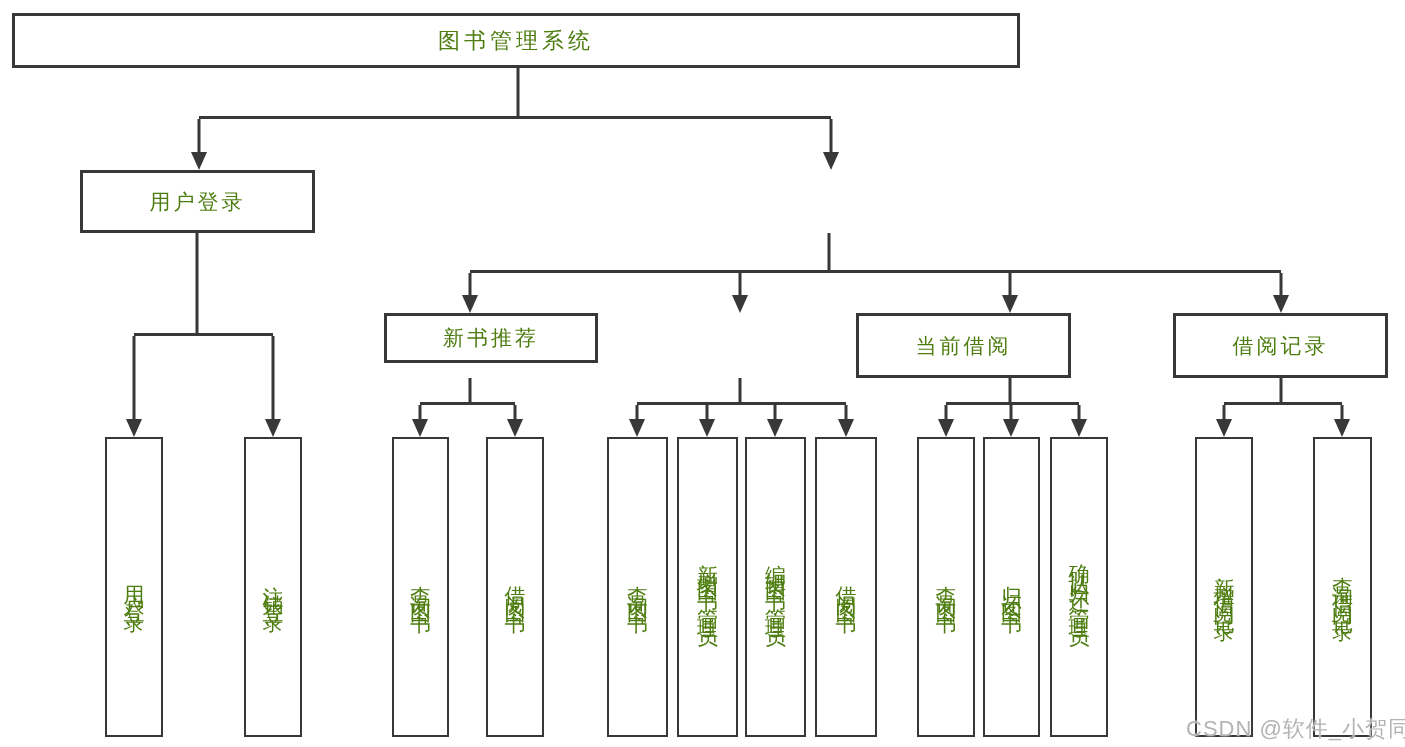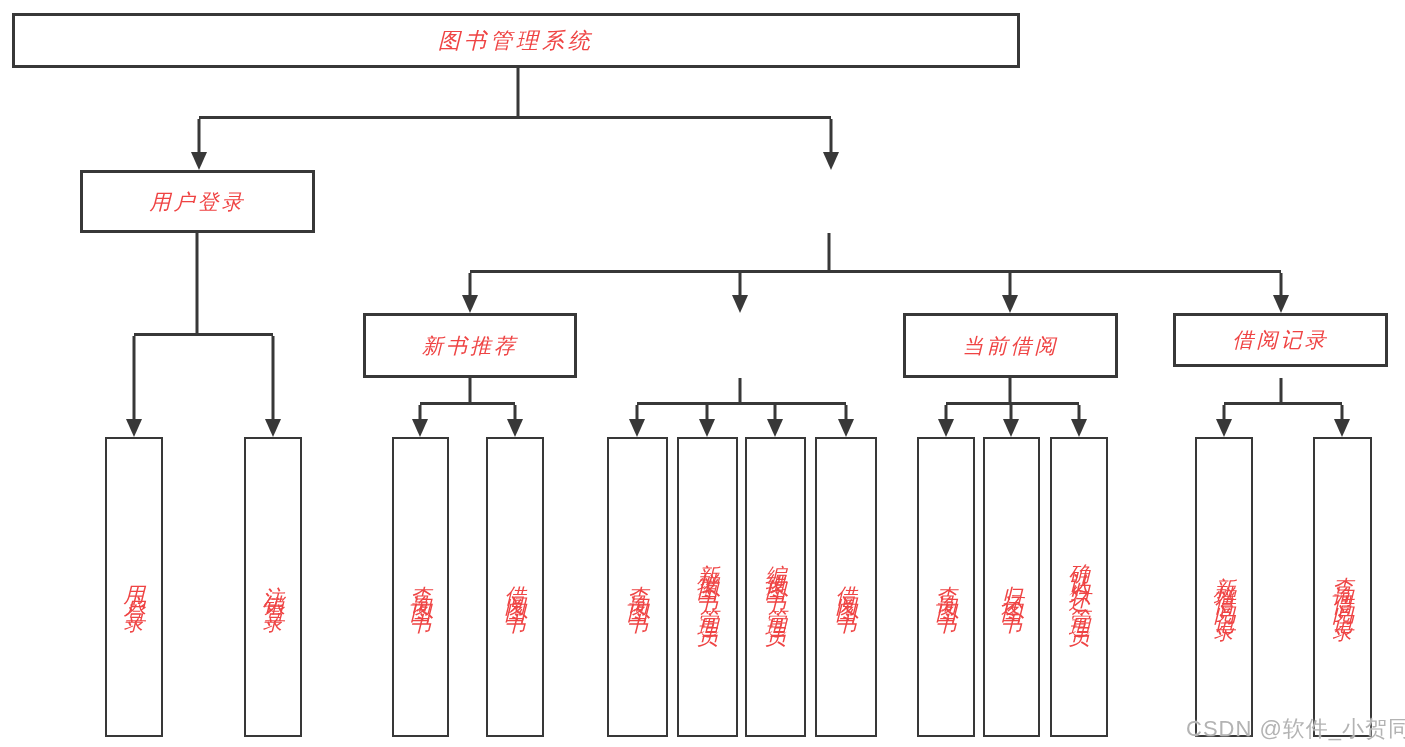--- a/index.html
+++ b/index.html
@@ -15,46 +15,45 @@
     position: absolute;
     left: 0; top: 0;
     width: 1405px; height: 747px;
     z-index: 0;
   }
   .node {
     position: absolute;
     box-sizing: border-box;
     background: #ffffff;
     border: 3px solid #383838;
-    color: #ef4444;
+    color: #4d7c0f;
     display: flex;
     align-items: center;
     justify-content: center;
     z-index: 1;
     font-size: 21px;
     letter-spacing: 3px;
     text-align: center;
-    font-style: italic;
   }
   .node.v {
     writing-mode: vertical-rl;
     letter-spacing: 9px;
     border-width: 2.5px;
     padding: 4px 0;
   }
   .node.root { font-size: 22px; letter-spacing: 4px; }
 
   
   .pos-root      { left: 12px;   top: 13px;  width: 1008px; height: 55px; }
   .pos-l2a       { left: 80px;   top: 170px; width: 235px;  height: 63px; }
   .pos-l2b       { left: 712px;  top: 170px; width: 235px;  height: 63px; }
-  .pos-l3a       { left: 363px;  top: 313px; width: 214px;  height: 65px; }
+  .pos-l3a       { left: 384px;  top: 313px; width: 214px;  height: 50px; }
   .pos-l3b       { left: 633px;  top: 313px; width: 215px;  height: 65px; }
-  .pos-l3c       { left: 903px;  top: 313px; width: 215px;  height: 65px; }
-  .pos-l3d       { left: 1173px; top: 313px; width: 215px;  height: 54px; }
+  .pos-l3c       { left: 856px;  top: 313px; width: 215px;  height: 65px; }
+  .pos-l3d       { left: 1173px; top: 313px; width: 215px;  height: 65px; }
   .leaf          { top: 437px; height: 300px; }
   .pos-leaf-1a   { left: 105px;  width: 58px; }
   .pos-leaf-1b   { left: 244px;  width: 58px; }
   .pos-leaf-2a   { left: 392px;  width: 57px; }
   .pos-leaf-2b   { left: 486px;  width: 58px; }
   .pos-leaf-3a   { left: 607px;  width: 61px; }
   .pos-leaf-3b   { left: 677px;  width: 61px; }
   .pos-leaf-3c   { left: 745px;  width: 61px; }
   .pos-leaf-3d   { left: 815px;  width: 62px; }
   .pos-leaf-4a   { left: 917px;  width: 58px; }

